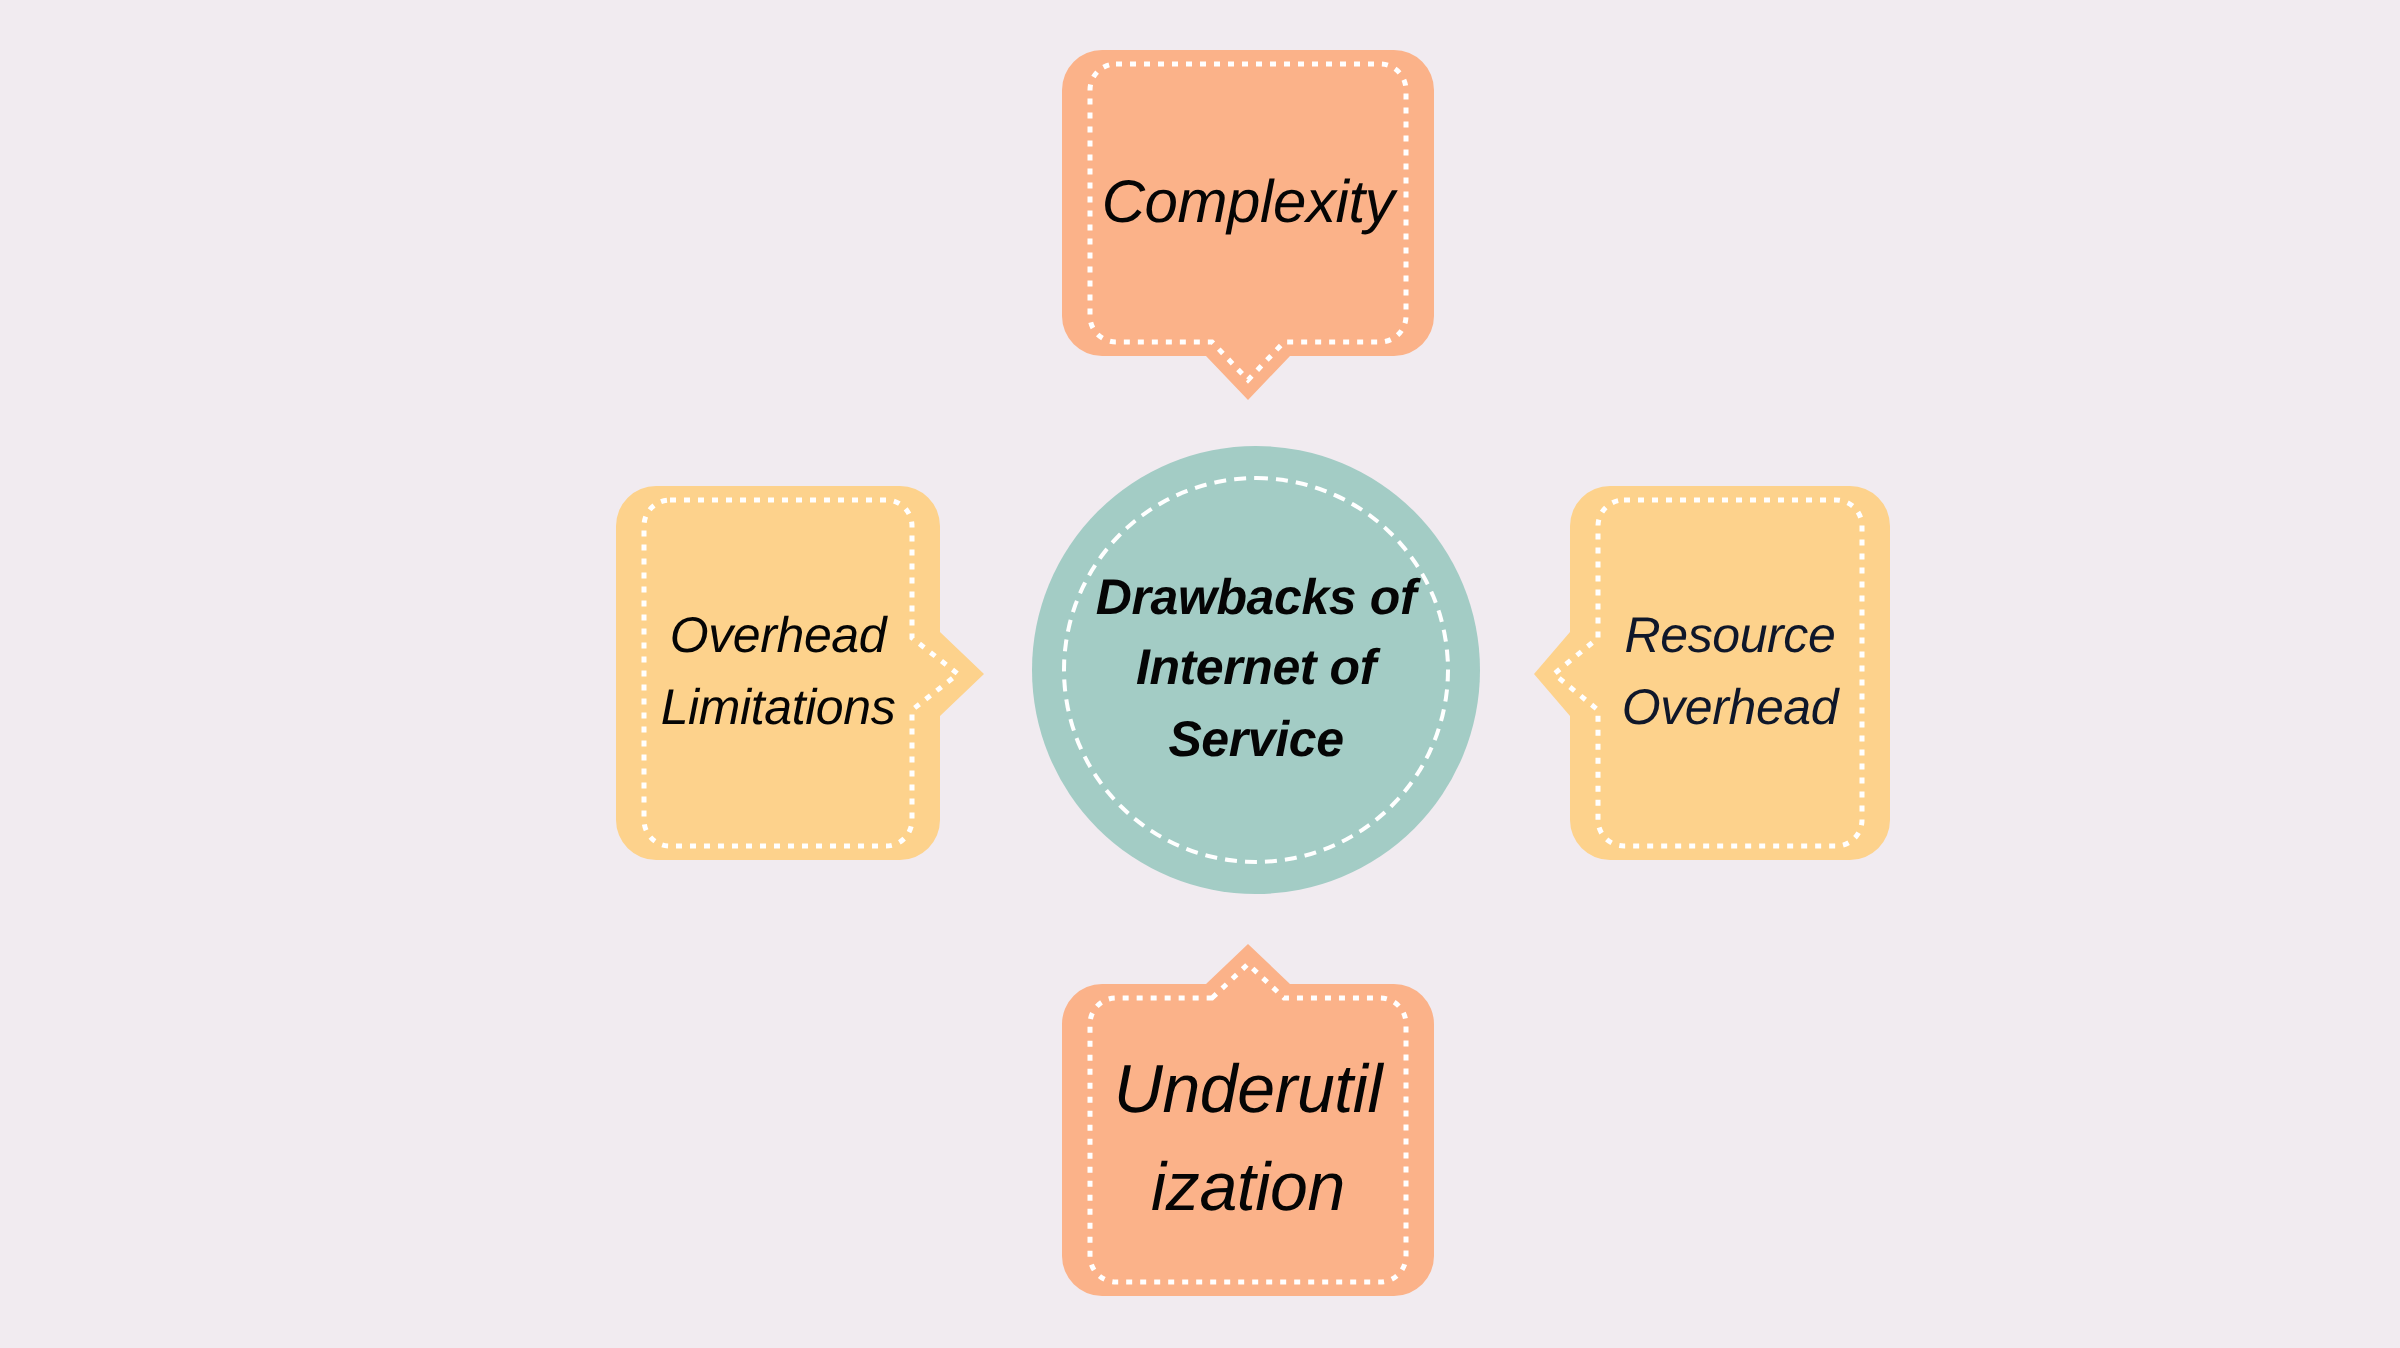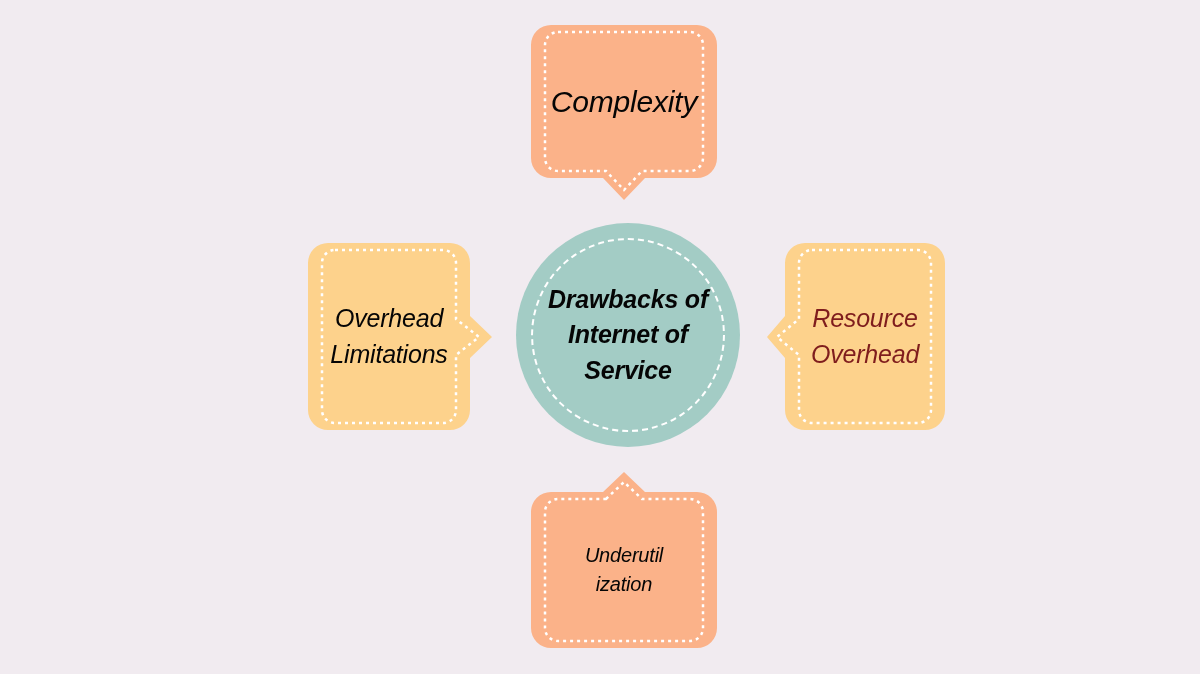--- a/index.html
+++ b/index.html
@@ -105,21 +105,21 @@
   #bubble-resource        { left: 767px; top: 243px; width: 178px; height: 187px; }
   #bubble-resource .bubble-label {
     left: 18px; top: 0; width: 160px; height: 187px;
     font-size: 25px; line-height: 1.42; padding: 0 6px;
   }
 
   
   #bubble-underutil       { left: 531px; top: 472px; width: 186px; height: 176px; }
   #bubble-underutil .bubble-label {
     left: 0; top: 20px; width: 186px; height: 156px;
-    font-size: 20px; line-height: 1.45; padding: 0 6px;
+    font-size: 34px; line-height: 1.45; padding: 0 6px;
   }
 </style>
 </head>
 <body style="background: rgb(241, 235, 240);">
 
 <div id="diagram-canvas" style="background: rgb(241, 235, 240);">
 
   <div class="bubble" id="bubble-complexity">
     <svg width="186" height="175" viewBox="0 0 186 175" aria-hidden="true">
 
@@ -143,21 +143,21 @@
 Limitations</div>
   </div>
 
   <div class="bubble" id="bubble-resource">
     <svg width="178" height="187" viewBox="0 0 178 187" aria-hidden="true">
       <path fill="#fdd28c" d="M38,0 H158 A20,20 0 0 1 178,20 V167 A20,20 0 0 1 158,187
                H38 A20,20 0 0 1 18,167 V115 L0,94 L18,73 V20 A20,20 0 0 1 38,0 Z"></path>
       <path fill="none" stroke="#ffffff" stroke-width="2.5" stroke-dasharray="3 4" d="M45,7 H151 A13,13 0 0 1 164,20 V167 A13,13 0 0 1 151,180
                H45 A13,13 0 0 1 32,167 V112 L10,94 L32,76 V20 A13,13 0 0 1 45,7 Z"></path>
     </svg>
-    <div class="bubble-label" style="color: #7f1d1d;">Resource
+    <div class="bubble-label" style="color: #0f172a;">Resource
 Overhead</div>
   </div>
 
   <div class="bubble" id="bubble-underutil">
     <svg width="186" height="176" viewBox="0 0 186 176" aria-hidden="true">
       <path fill="#fbb289" d="M72,20 L93,0 L114,20 H166 A20,20 0 0 1 186,40 V156
                A20,20 0 0 1 166,176 H20 A20,20 0 0 1 0,156 V40 A20,20 0 0 1 20,20 Z"></path>
       <path fill="none" stroke="#ffffff" stroke-width="2.5" stroke-dasharray="3 4" d="M75,27 L93,10 L111,27 H159 A13,13 0 0 1 172,40 V156
                A13,13 0 0 1 159,169 H27 A13,13 0 0 1 14,156 V40 A13,13 0 0 1 27,27 Z"></path>
     </svg>

